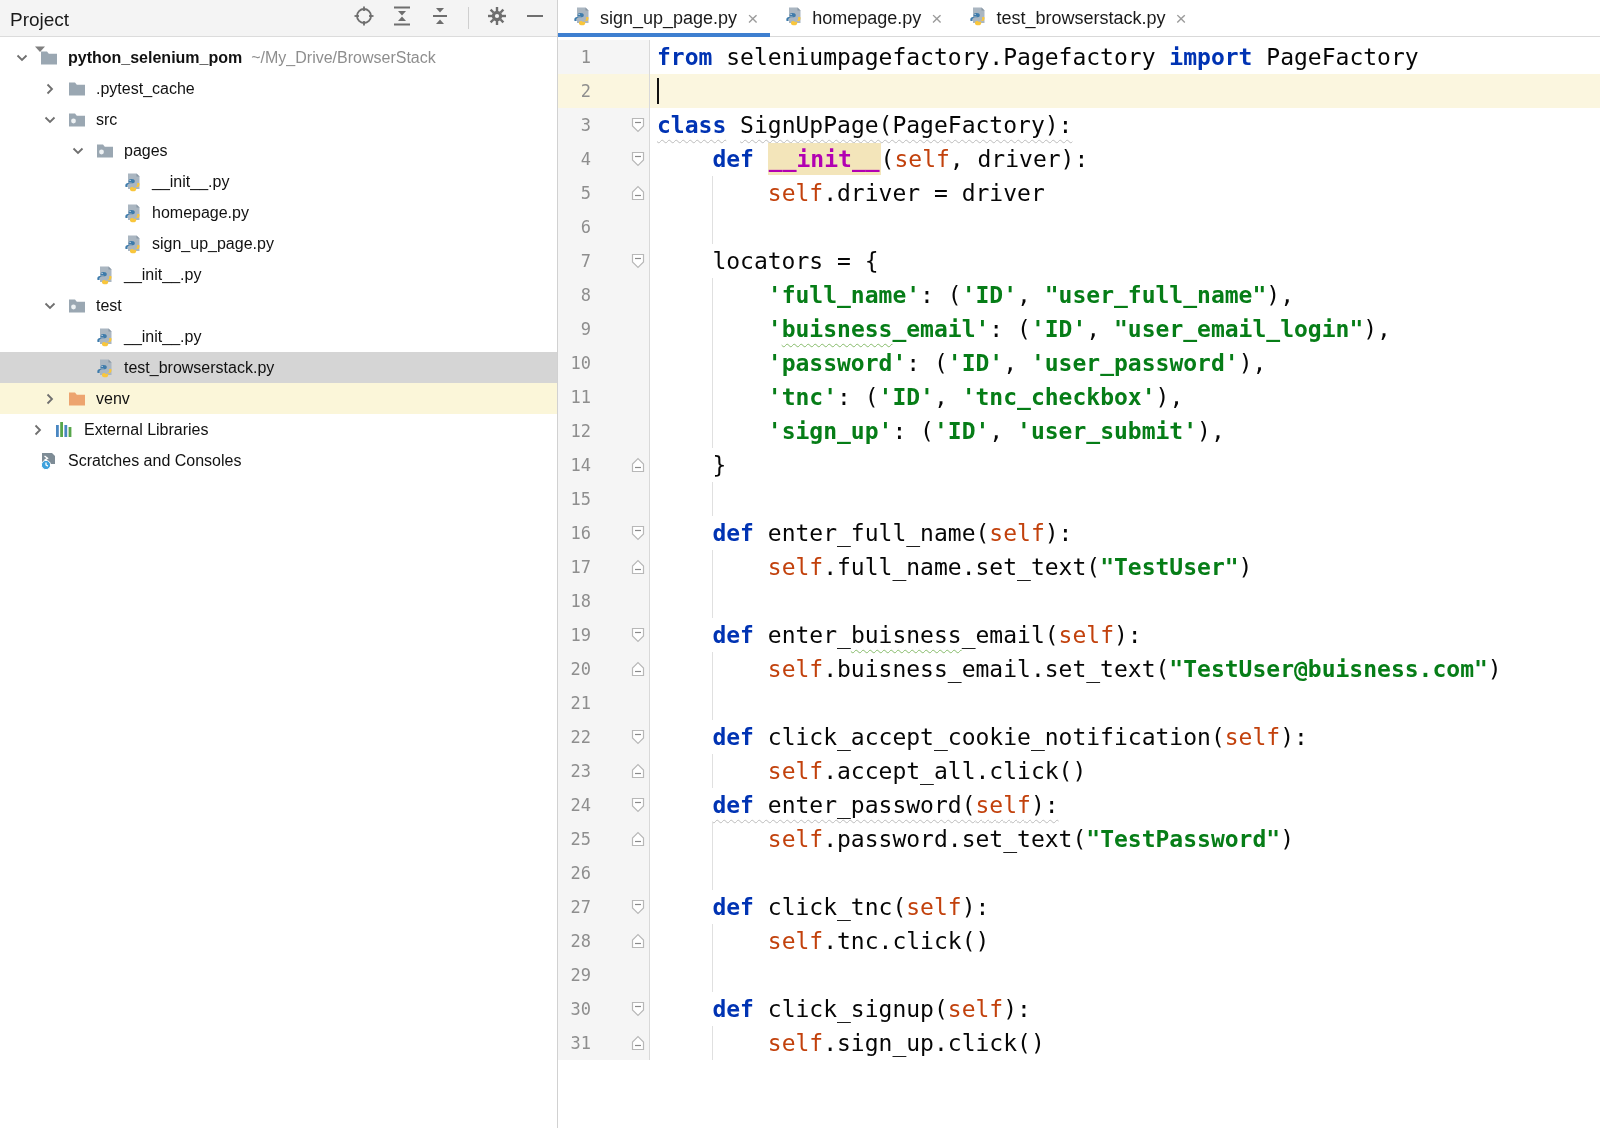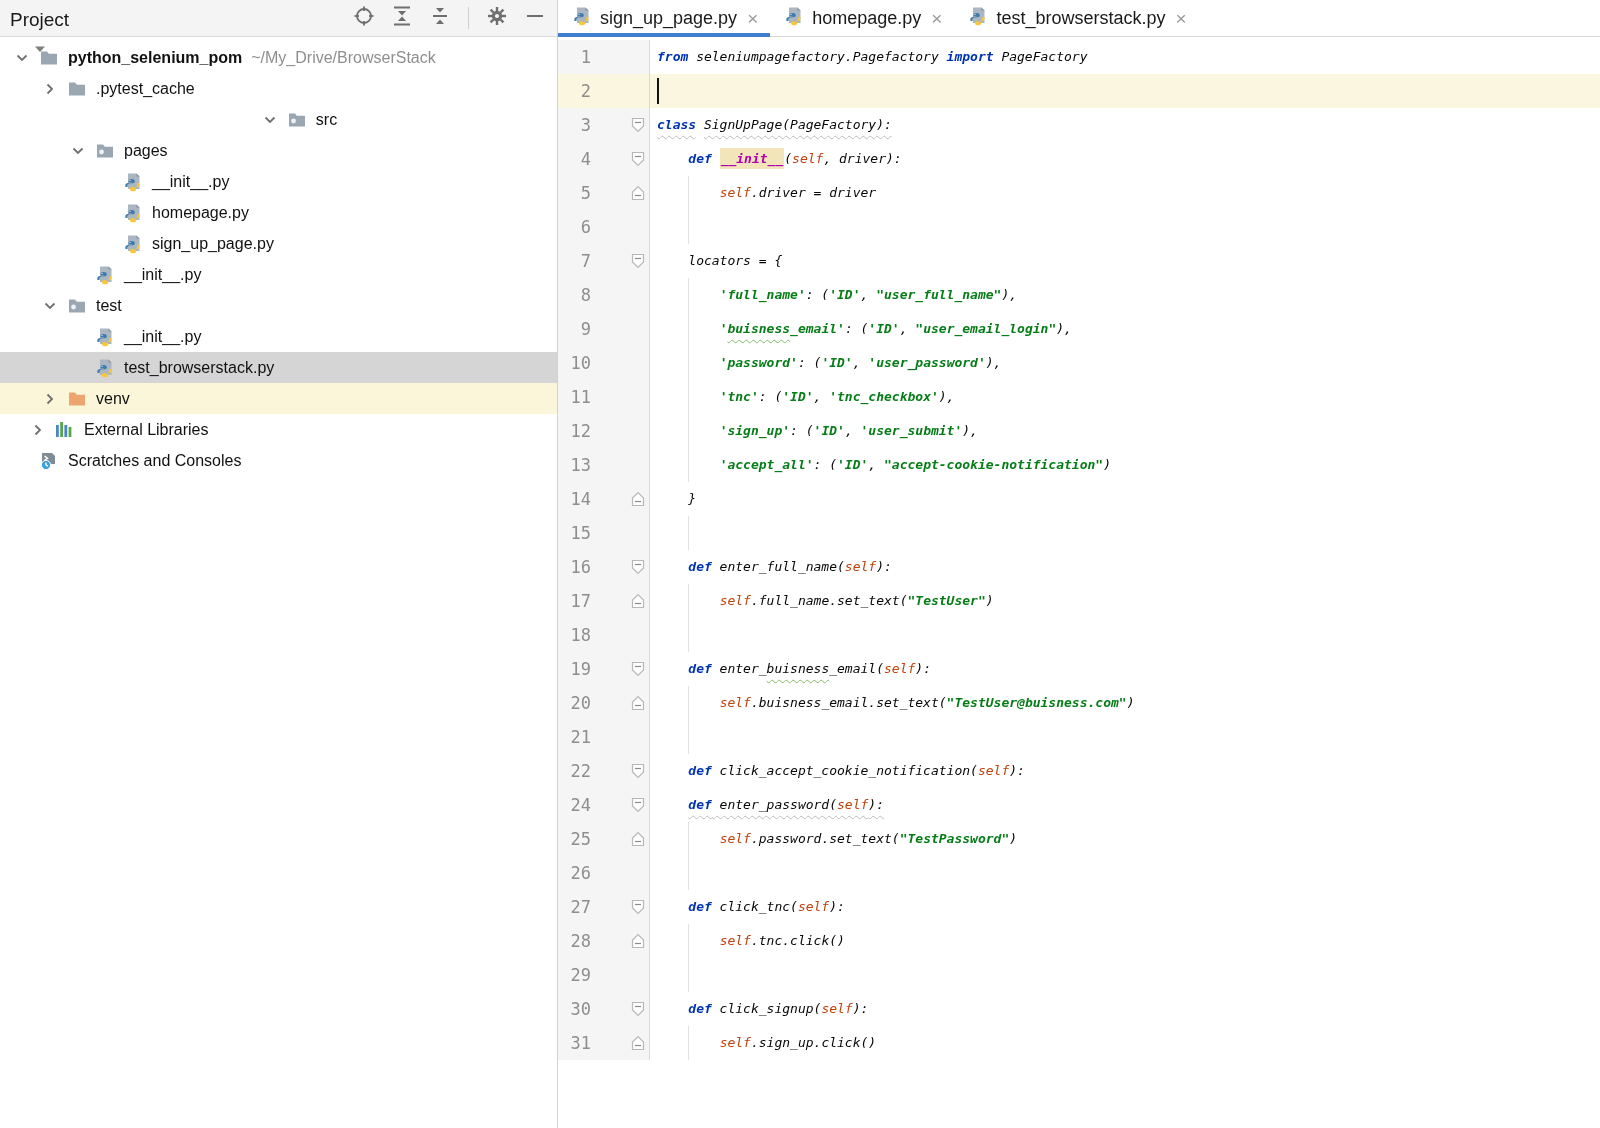--- a/index.html
+++ b/index.html
@@ -39,22 +39,22 @@
 
   .code-pane { flex:1; overflow:hidden; background:#fff; padding-top:3px; }
   .line { display:flex; height:34px; align-items:stretch; }
   .line.cur { background:#fbf6df; }
   .gut { width:92px; min-width:92px; background:#f5f5f5; border-right:1px solid #d9d9d9;
     position:relative; display:flex; align-items:center; }
   .line.cur .gut { background:#fbf6df; }
   .lnum { width:100%; text-align:right; padding-right:58px;
     font-family:"DejaVu Sans Mono", monospace; font-size:17px; color:#8e8e8e; }
   .fold { position:absolute; right:4px; top:50%; transform:translateY(-50%); width:14px; height:16px; }
-  .code { flex:1; position:relative; font-family:"DejaVu Sans Mono", monospace; font-size:13px;
-    line-height:34px; white-space:pre; padding-left:7px; color:#060606;font-style:italic; }
+  .code { flex:1; position:relative; font-family:"DejaVu Sans Mono", monospace; font-size:23px;
+    line-height:34px; white-space:pre; padding-left:7px; color:#060606; }
   .guide { position:absolute; top:0; bottom:0; width:1px; background:#e0e0e0; }
   .caret { position:absolute; left:7px; top:4px; width:2px; height:26px; background:#111; }
 
   .k { color:#0033b3; font-weight:bold; }
   .s { color:#067d17; font-weight:bold; }
   .f { color:#c2410c; }
   .m { color:#b200b2; font-weight:bold; background:#f3e5ba; padding:3px 1px; }
   .w { text-decoration-line:underline; text-decoration-style:wavy; text-decoration-color:#bcbcbc;
        text-decoration-thickness:1px; text-underline-offset:6px;text-align:right; }
   .t { text-decoration-line:underline; text-decoration-style:wavy; text-decoration-color:#86bb6a;
@@ -148,21 +148,21 @@
               <path d="M6.5 4.5 L11 9 L6.5 13.5" fill="none" stroke="#6f6f6f" stroke-width="1.8"></path>
             </svg>
           </span>
           <span class="icon-slot">
             <svg width="20" height="20" viewBox="0 0 20 20" xmlns="http://www.w3.org/2000/svg">
               <path d="M2 3.5 h6 l1.8 2.3 H18 V16.5 H2 Z" fill="#9aa7b2"></path>
             </svg>
           </span>
           <span class="tree-label">.pytest_cache</span>
         </div>
-        <div class="tree-row" style="padding-left: 36px; justify-content: center;">
+        <div class="tree-row" style="padding-left: 36px;">
           <span class="chev-slot">
             <svg width="18" height="18" viewBox="0 0 18 18" xmlns="http://www.w3.org/2000/svg">
               <path d="M4.5 6.5 L9 11 L13.5 6.5" fill="none" stroke="#6f6f6f" stroke-width="1.8"></path>
             </svg>
           </span>
           <span class="icon-slot">
             <svg width="20" height="20" viewBox="0 0 20 20" xmlns="http://www.w3.org/2000/svg">
               <path d="M2 3.5 h6 l1.8 2.3 H18 V16.5 H2 Z" fill="#9aa7b2"></path>
      <circle cx="6.5" cy="11" r="2.4" fill="#eef2f4"></circle>
             </svg>
@@ -439,26 +439,20 @@
           <span class="code"><i class="guide" style="left: calc(4ch + 7px);"></i><span>        </span><span class="s">'tnc'</span><span>: (</span><span class="s">'ID'</span><span>, </span><span class="s">'tnc_checkbox'</span><span>),</span></span>
         </div>
         <div class="line">
           <span class="gut">
             <span class="lnum">12</span>
           </span>
           <span class="code"><i class="guide" style="left: calc(4ch + 7px);"></i><span>        </span><span class="s">'sign_up'</span><span>: (</span><span class="s">'ID'</span><span>, </span><span class="s">'user_submit'</span><span>),</span></span>
         </div>
         <div class="line">
           <span class="gut">
-            <span class="lnum">13</span>
-          </span>
-          <span class="code"><i class="guide" style="left: calc(4ch + 7px);"></i><span>        </span><span class="s">'accept_all'</span><span>: (</span><span class="s">'ID'</span><span>, </span><span class="s">"accept-cookie-notification"</span><span>)</span></span>
-        </div>
-        <div class="line">
-          <span class="gut">
             <span class="lnum">14</span>
             <span class="fold"><svg width="14" height="16" viewBox="0 0 14 16" xmlns="http://www.w3.org/2000/svg">
                 <path d="M1.5 14.5 H12.5 V7 L7 1.5 L1.5 7 Z" fill="#fff" stroke="#b8b8b8" stroke-width="1.2"></path>
      <line x1="4" y1="10.5" x2="10" y2="10.5" stroke="#8a8a8a" stroke-width="1.2"></line>
               </svg></span>
           </span>
           <span class="code"><span>    }</span></span>
         </div>
         <div class="line">
           <span class="gut">
@@ -520,20 +514,30 @@
         </div>
         <div class="line">
           <span class="gut">
             <span class="lnum">22</span>
             <span class="fold"><svg width="14" height="16" viewBox="0 0 14 16" xmlns="http://www.w3.org/2000/svg">
                 <path d="M1.5 1.5 H12.5 V9 L7 14.5 L1.5 9 Z" fill="#fff" stroke="#b8b8b8" stroke-width="1.2"></path>
      <line x1="4" y1="5.5" x2="10" y2="5.5" stroke="#8a8a8a" stroke-width="1.2"></line>
               </svg></span>
           </span>
           <span class="code"><span>    </span><span class="k">def</span><span> click_accept_cookie_notification(</span><span class="f">self</span><span>):</span></span>
+        </div>
+        <div class="line">
+          <span class="gut">
+            <span class="lnum">23</span>
+            <span class="fold"><svg width="14" height="16" viewBox="0 0 14 16" xmlns="http://www.w3.org/2000/svg">
+                <path d="M1.5 14.5 H12.5 V7 L7 1.5 L1.5 7 Z" fill="#fff" stroke="#b8b8b8" stroke-width="1.2"></path>
+     <line x1="4" y1="10.5" x2="10" y2="10.5" stroke="#8a8a8a" stroke-width="1.2"></line>
+              </svg></span>
+          </span>
+          <span class="code"><i class="guide" style="left: calc(4ch + 7px);"></i><span>        </span><span class="f">self</span><span>.accept_all.click()</span></span>
         </div>
         <div class="line">
           <span class="gut">
             <span class="lnum">24</span>
             <span class="fold"><svg width="14" height="16" viewBox="0 0 14 16" xmlns="http://www.w3.org/2000/svg">
                 <path d="M1.5 1.5 H12.5 V9 L7 14.5 L1.5 9 Z" fill="#fff" stroke="#b8b8b8" stroke-width="1.2"></path>
      <line x1="4" y1="5.5" x2="10" y2="5.5" stroke="#8a8a8a" stroke-width="1.2"></line>
               </svg></span>
           </span>
           <span class="code"><span>    </span><span class="k w">def</span><span class="w"> enter_password(</span><span class="f w">self</span><span class="w">):</span></span>

